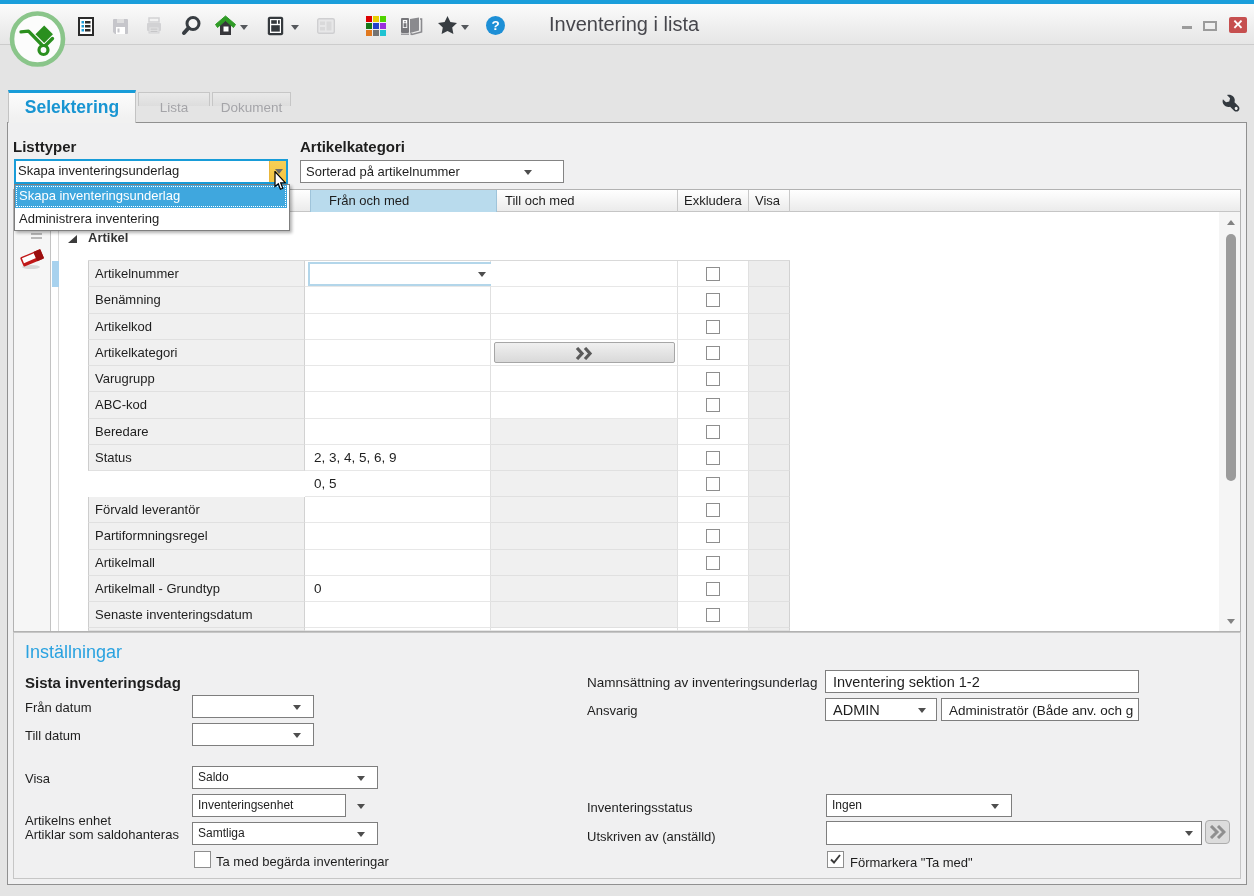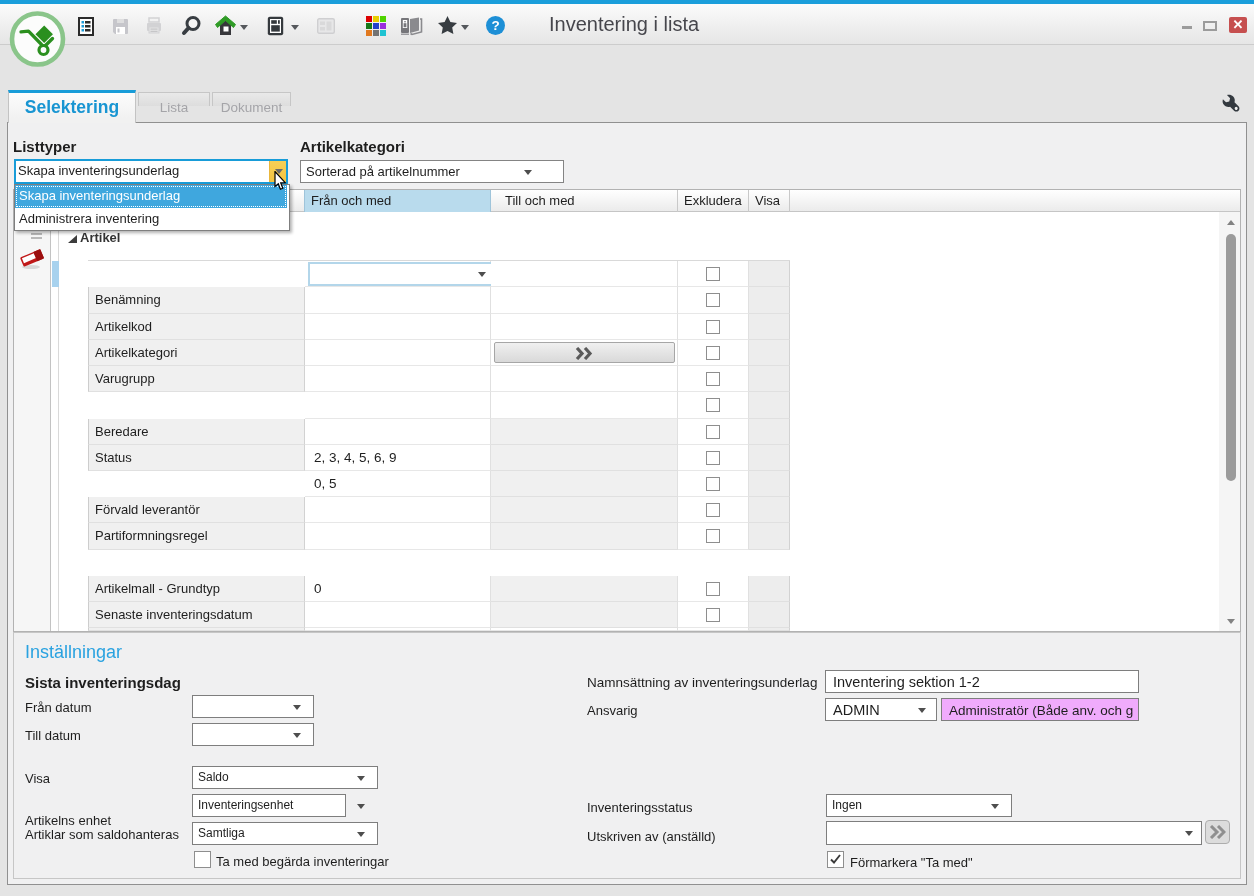--- a/index.html
+++ b/index.html
@@ -54,29 +54,29 @@
 
 
 #pane { left:13px; top:189px; width:1228px; height:443px; background:#fff; border:1px solid #b2b2b2; }
 #sidebar { left:14px; top:190px; width:37px; height:441px; background:#f6f6f6; border-right:1px solid #c3c3c3; }
 #indcol { left:52px; top:190px; width:7px; height:441px; background:#fff; border-right:1px solid #d9d9d9; }
 #indblue { left:52px; top:261px; width:7px; height:26px; background:#a8d2ee; }
 
 
 #thead { left:59px; top:190px; width:1181px; height:22px; background:linear-gradient(#ffffff,#ebebeb); border-bottom:1px solid #c5c5c5; }
 .hcell { position:absolute; top:0; height:22px; font-size:13px; line-height:21px; color:#1e1e1e; }
-#hc-fran { left:245px; width:187px; background:#b9dbed; border-left:1px solid #9fc4da; border-right:1px solid #9fc4da; padding-left:6px; }
+#hc-fran { left:251px; width:187px; background:#b9dbed; border-left:1px solid #9fc4da; border-right:1px solid #9fc4da; padding-left:18px; }
 #hc-till { left:432px; width:187px; padding-left:14px; border-right:1px solid #c9c9c9; }
 #hc-exk { left:619px; width:71px; padding-left:6px; border-right:1px solid #c9c9c9; }
 #hc-urv { left:690px; width:41px; padding-left:6px; border-right:1px solid #c9c9c9; }
 
 
 #grouphdr { left:68px; top:233px; z-index:2; font-size:13px; font-weight:bold; color:#333; }
 #gh-tri { position:absolute; left:0; top:2px; width:0; height:0; border-left:9px solid transparent; border-bottom:8px solid #3c3c3c; }
-#gh-txt { position:absolute; left:12px; top:-3px; }
+#gh-txt { position:absolute; left:20px; top:-3px; }
 
 
 #grid { left:88px; top:260px; width:702px; height:368px; border-top:1px solid #d9d9d9; }
 .row { position:absolute; left:0; width:703px; }
 .c-lab { position:absolute; left:0; top:0; bottom:0; width:217px; background:#f0f0f0; border-bottom:1px solid #e0e0e0; border-right:1px solid #d2d2d2; border-left:1px solid #cdcdcd; font-size:13px; line-height:25px; padding-left:6px; color:#1e1e1e; }
 .c-fran { position:absolute; left:217px; top:0; bottom:0; width:186px; background:#fff; border-bottom:1px solid #e7e7e7; border-right:1px solid #e0e0e0; font-size:13.5px; line-height:25px; padding-left:9px; }
 .c-till { position:absolute; left:403px; top:0; bottom:0; width:187px; background:#fff; border-bottom:1px solid #e7e7e7; border-right:1px solid #e0e0e0; }
 .c-till.gray { background:#f0f0f0; border-bottom:1px solid #e0e0e0; }
 .c-exk { position:absolute; left:590px; top:0; bottom:0; width:71px; background:#fff; border-bottom:1px solid #e7e7e7; border-right:1px solid #e0e0e0; }
 .c-urv { position:absolute; left:661px; top:0; bottom:0; width:41px; background:#ededed; border-bottom:1px solid #e0e0e0; border-right:1px solid #d2d2d2; }
@@ -237,20 +237,21 @@
   <div class="hcell" id="hc-exk">Exkludera</div>
   <div class="hcell" id="hc-urv">Visa</div>
 </div>
 <div class="abs" id="grouphdr">
     <span id="gh-tri"></span>
     <span id="gh-txt">Artikel</span>
   </div>
 
 <div class="abs" id="grid">
 <div class="row" style="top:0px;height:26px">
+      <div class="c-lab">Artikelnummer</div>
       <div class="c-fran">
         <span id="rowcombo">
           <span class="arrowdn"></span>
         </span>
       </div>
       <div class="c-till"></div>
       <div class="c-exk">
         <span class="cb"></span>
       </div>
       <div class="c-urv"></div>
@@ -289,20 +290,21 @@
 <div class="row" style="top:105px;height:26px">
       <div class="c-lab">Varugrupp</div>
       <div class="c-fran"></div>
       <div class="c-till"></div>
       <div class="c-exk">
         <span class="cb"></span>
       </div>
       <div class="c-urv"></div>
     </div>
 <div class="row" style="top:131px;height:27px">
+      <div class="c-lab">ABC-kod</div>
       <div class="c-fran"></div>
       <div class="c-till"></div>
       <div class="c-exk">
         <span class="cb"></span>
       </div>
       <div class="c-urv"></div>
     </div>
 <div class="row" style="top:158px;height:26px">
       <div class="c-lab">Beredare</div>
       <div class="c-fran"></div>
@@ -333,20 +335,29 @@
       <div class="c-lab">Förvald leverantör</div>
       <div class="c-fran"></div>
       <div class="c-till gray"></div>
       <div class="c-exk">
         <span class="cb"></span>
       </div>
       <div class="c-urv"></div>
     </div>
 <div class="row" style="top:262px;height:27px">
       <div class="c-lab">Partiformningsregel</div>
+      <div class="c-fran"></div>
+      <div class="c-till gray"></div>
+      <div class="c-exk">
+        <span class="cb"></span>
+      </div>
+      <div class="c-urv"></div>
+    </div>
+<div class="row" style="top:289px;height:26px">
+      <div class="c-lab">Artikelmall</div>
       <div class="c-fran"></div>
       <div class="c-till gray"></div>
       <div class="c-exk">
         <span class="cb"></span>
       </div>
       <div class="c-urv"></div>
     </div>
 <div class="row" style="top:315px;height:26px">
       <div class="c-lab">Artikelmall - Grundtyp</div>
       <div class="c-fran">0</div>
@@ -413,21 +424,21 @@
 
 <div class="abs flab" style="left:587px; top:675px; font-size:13.5px;">Namnsättning av inventeringsunderlag</div>
 <div class="abs fcombo" style="left:825px; top:670px; width:314px; height:23px;">
     <span class="txt" style="font-size:14.5px; left:7px;">Inventering sektion 1-2</span>
   </div>
 <div class="abs flab" style="left:587px; top:703px;">Ansvarig</div>
 <div class="abs fcombo" style="left:825px; top:698px; width:112px; height:23px;">
     <span class="txt" style="font-size:14.5px; left:7px;">ADMIN</span>
     <span class="arrowdn" style="left:92px; top:9px;"></span>
   </div>
-<div class="abs fcombo" style="left:941px; top:698px; width:198px; height:23px; overflow:hidden; background:#f0abfc;">
+<div class="abs fcombo" style="left:941px; top:698px; width:198px; height:23px; overflow:hidden; background:#ffffff;">
     <span class="txt" style="font-size:13.5px; left:7px; top:4px;">Administratör (Både anv. och g</span>
   </div>
 
 <div class="abs flab" style="left:587px; top:800px;">Inventeringsstatus</div>
 <div class="abs fcombo" style="left:826px; top:794px; width:186px; height:23px;">
     <span class="txt">Ingen</span>
     <span class="arrowdn" style="left:164px; top:9px;"></span>
   </div>
 <div class="abs flab" style="left:587px; top:829px;">Utskriven av (anställd)</div>
 <div class="abs fcombo" style="left:826px; top:821px; width:376px; height:24px;">

